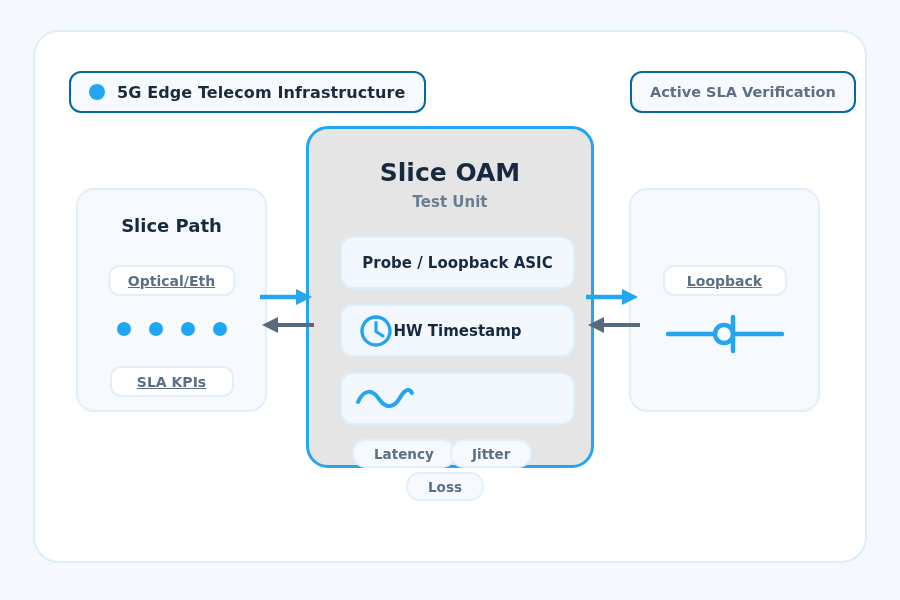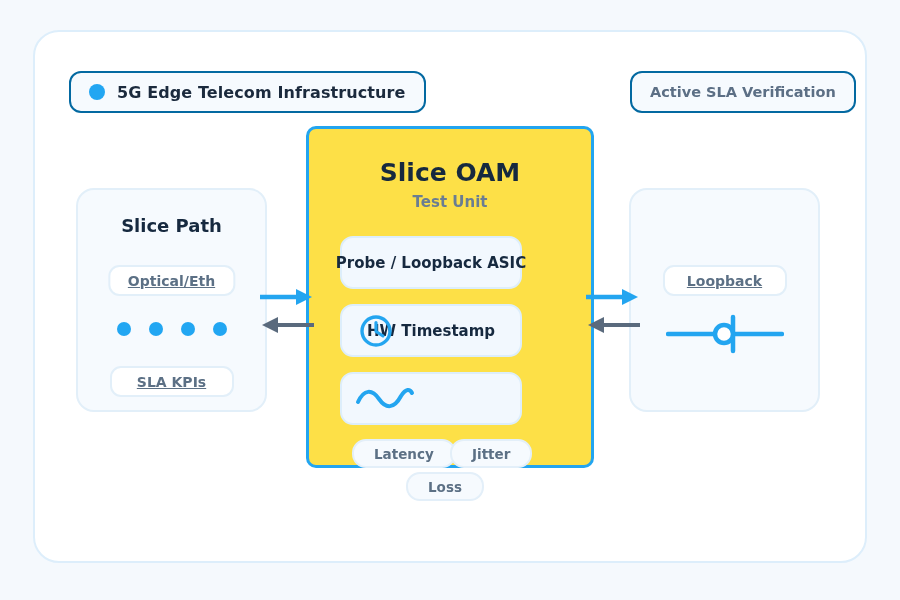--- a/index.html
+++ b/index.html
@@ -130,22 +130,22 @@
     width: 118px;
     height: 40px;
   }
 
   
   .unit {
     position: absolute;
     left: 306px; top: 126px;
     width: 288px; height: 342px;
     border: 3px solid #23a5f0;
-    border-radius: 10px;
-    background: #fde047;
+    border-radius: 22px;
+    background: #e5e5e5;
   }
 
   .unit-title {
     position: absolute;
     top: 29px; left: 0; right: 0;
     text-align: center;
     font-size: 25px;
     font-weight: bold;
     color: #16293f;
   }
@@ -154,21 +154,21 @@
     top: 64px; left: 0; right: 0;
     text-align: center;
     font-size: 15px;
     font-weight: bold;
     color: #6a7d92;
   }
 
   .feature {
     position: absolute;
     left: 31px;
-    width: 182px;
+    width: 235px;
     height: 53px;
     background: #f2f8fe;
     border: 2px solid #ddeefb;
     border-radius: 13px;
     display: flex;
     align-items: center;
     justify-content: center;
     gap: 6px;
   }
   .feature-1 { top: 107px; }

